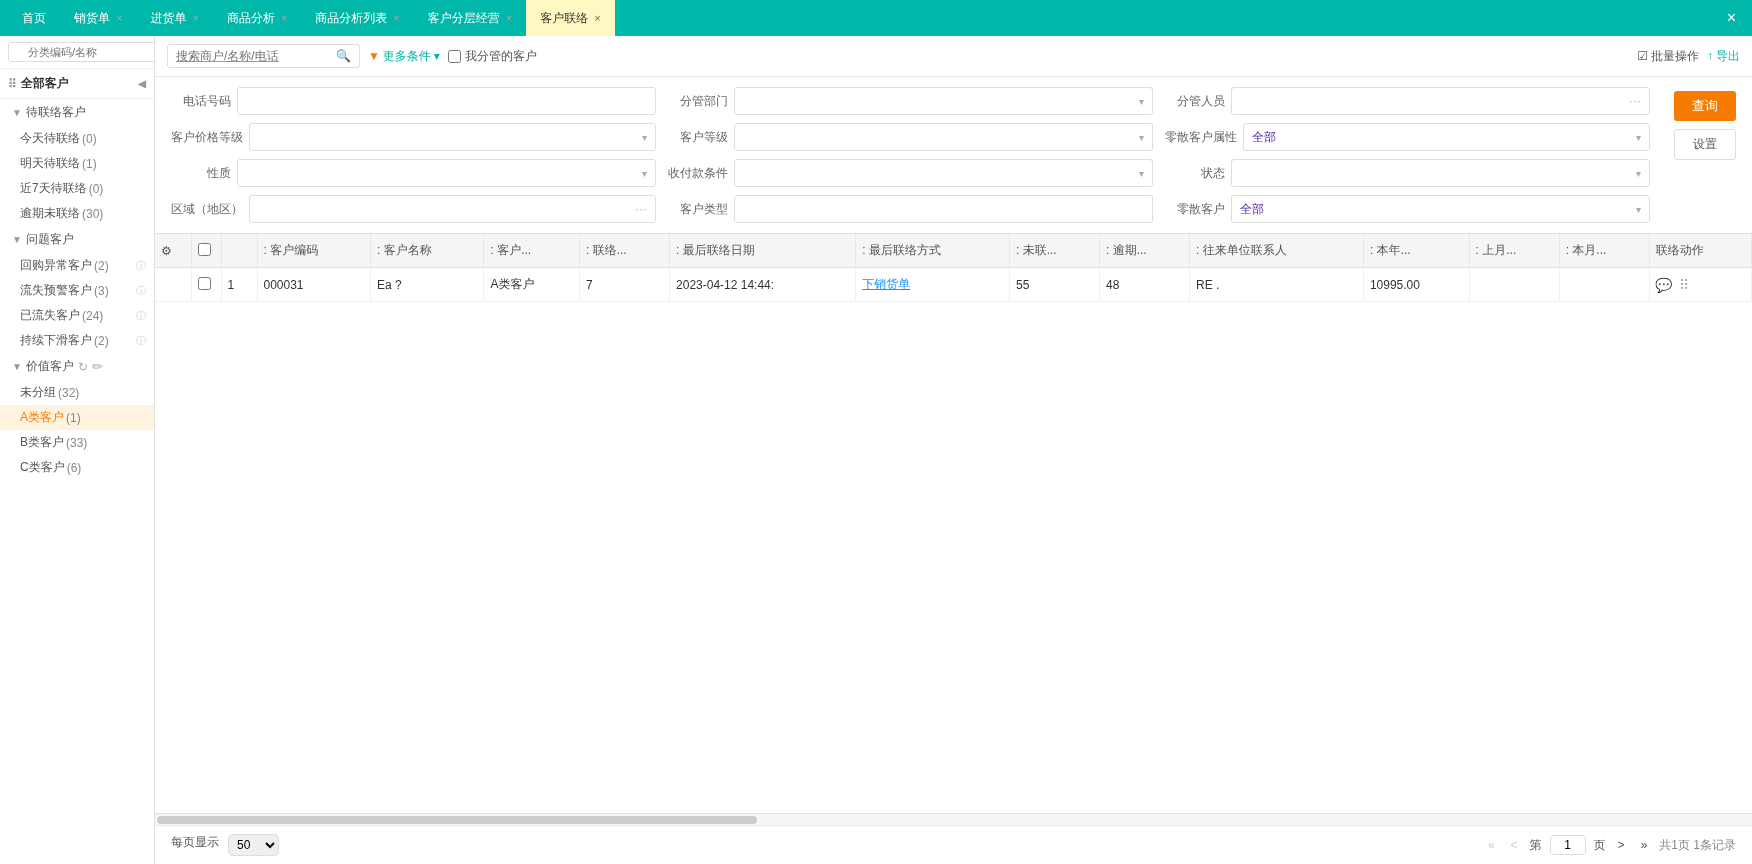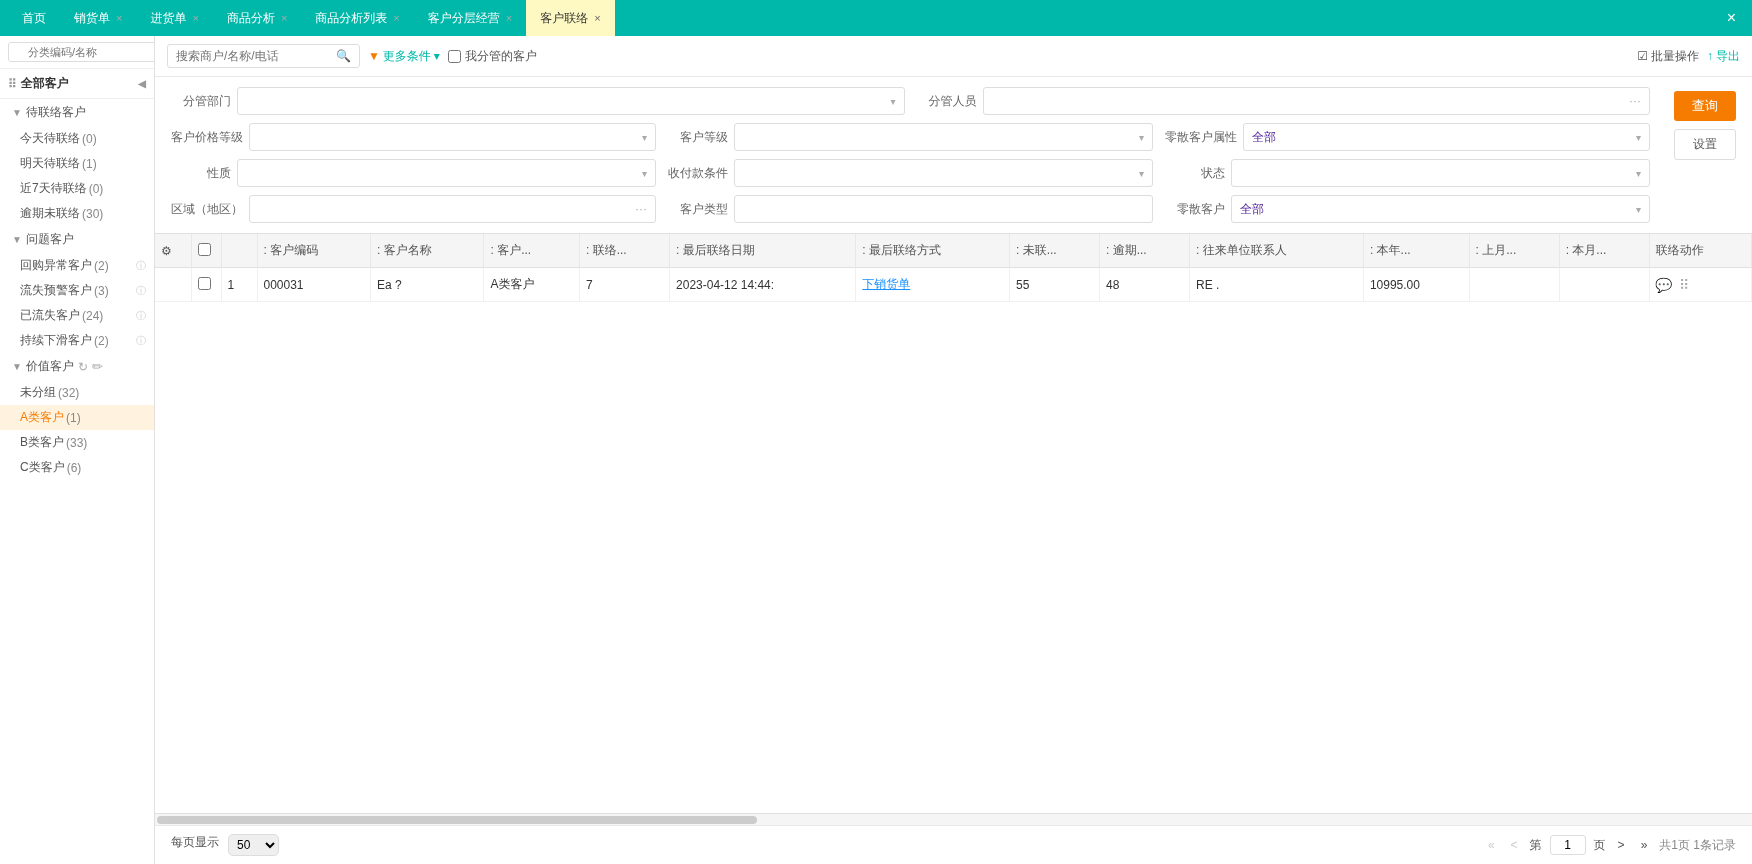--- a/index.html
+++ b/index.html
@@ -72,21 +72,21 @@
     
     .filter-bar {
       background: white; padding: 8px 12px; border-bottom: 1px solid #e8e8e8;
       display: flex; align-items: center; gap: 8px; flex-shrink: 0;
     }
     .filter-bar .search-input {
       display: flex; align-items: center; border: 1px solid #ddd; border-radius: 3px;
       padding: 4px 8px; background: white;
     }
     .filter-bar .search-input input {
-      border: none; outline: none; font-size: 12px; color: #999; width: 160px;
+      border: none; outline: none; font-size: 12px; color: #999; width: 160px; text-decoration: underline;
     }
     .filter-bar .search-icon { color: #00b8a9; cursor: pointer; }
     .more-filter {
       display: flex; align-items: center; color: #00b8a9; cursor: pointer; gap: 3px;
     }
     .my-customer { display: flex; align-items: center; gap: 4px; color: #555; cursor: pointer; }
     .my-customer input[type=checkbox] { cursor: pointer; }
     .filter-bar .spacer { flex: 1; }
     .btn-batch { color: #555; cursor: pointer; display: flex; align-items: center; gap: 3px; }
     .btn-export { color: #00b8a9; cursor: pointer; display: flex; align-items: center; gap: 3px; }
@@ -313,20 +313,24 @@
         <span>↑</span>
         <span>导出</span>
       </div>
     </div>
 
     <div class="advanced-filter">
       <div style="display:flex; gap:12px;">
         <div style="flex:1;">
 
           <div class="filter-row">
+            <div class="filter-cell">
+              <label>电话号码</label>
+              <div class="filter-input" style="flex:1; border:1px solid #ddd; border-radius:3px; padding:4px 8px; min-height:28px;"></div>
+            </div>
             <div class="filter-cell">
               <label>分管部门</label>
               <div class="filter-input" style="flex:1;">
                 <span class="val"></span>
                 <span class="arrow">▾</span>
               </div>
             </div>
             <div class="filter-cell">
               <label>分管人员</label>
               <div class="filter-input" style="flex:1;">

